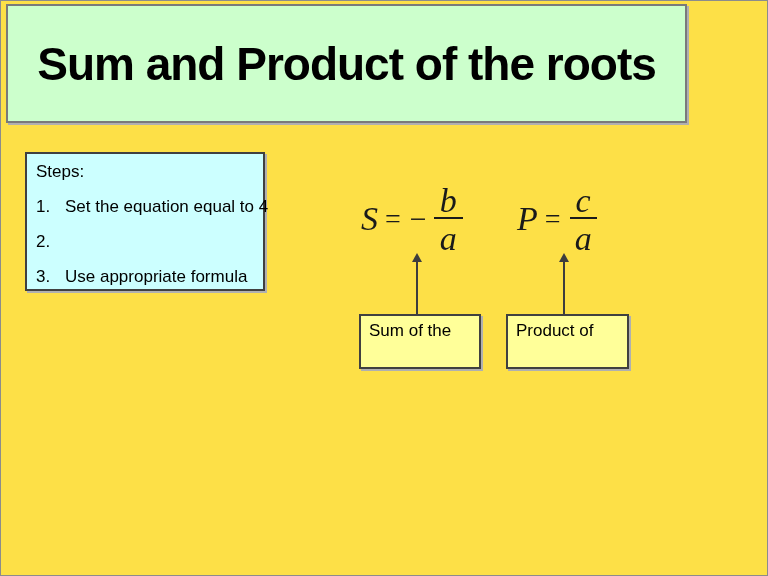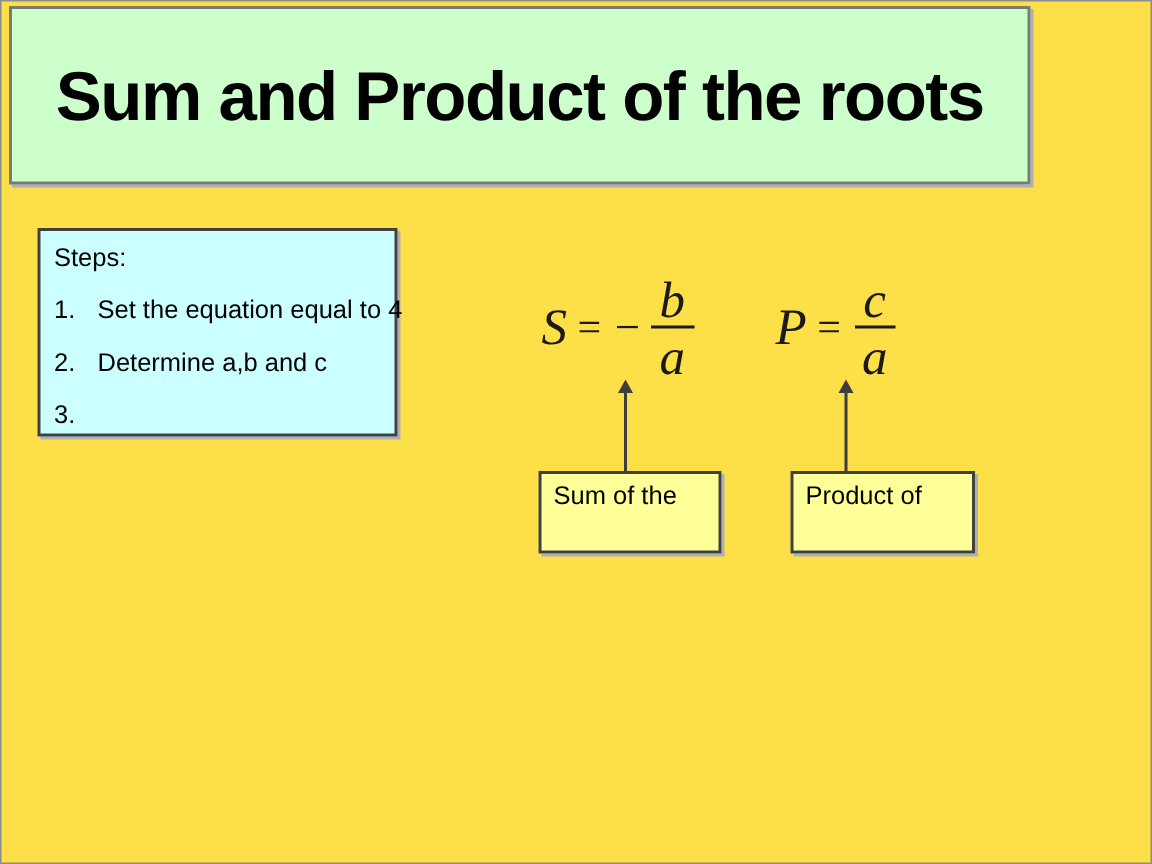--- a/index.html
+++ b/index.html
@@ -110,44 +110,44 @@
     height: 55px;
     box-sizing: border-box;
     background: #FFFF99;
     border: 2px solid #404040;
     box-shadow: 2px 2px 0 #b0b0b0;
     padding: 3px 8px;
     font-size: 17px;
     line-height: 23px;
   }
   .callout-sum { left: 358px; width: 122px; }
-  .callout-product { left: 505px; width: 123px; margin-left: 21px; }
+  .callout-product { left: 505px; width: 123px; }
   .callout-line { display: block; white-space: nowrap; }
 </style>
 </head>
 <body>
 
 <div id="slide">
 
   <div class="title-banner">
     <div class="title-text">Sum and Product of the roots</div>
   </div>
 
   <div class="steps-box">
     <div class="steps-heading">Steps:</div>
     <div class="step-row">
       <span class="step-num">1.</span>
       <span class="step-text">Set the equation equal to 4</span>
     </div>
     <div class="step-row">
       <span class="step-num">2.</span>
-      <span class="step-text">Determine a,b and c</span>
     </div>
     <div class="step-row">
       <span class="step-num">3.</span>
+      <span class="step-text">Use appropriate formula</span>
     </div>
   </div>
 
   <div class="formula formula-sum">
     <span class="math-var">S</span>
     <span class="math-eq">=</span>
     <span class="math-minus">−</span>
     <span class="frac">
       <span class="frac-num">b</span>
       <span class="frac-den">a</span>

